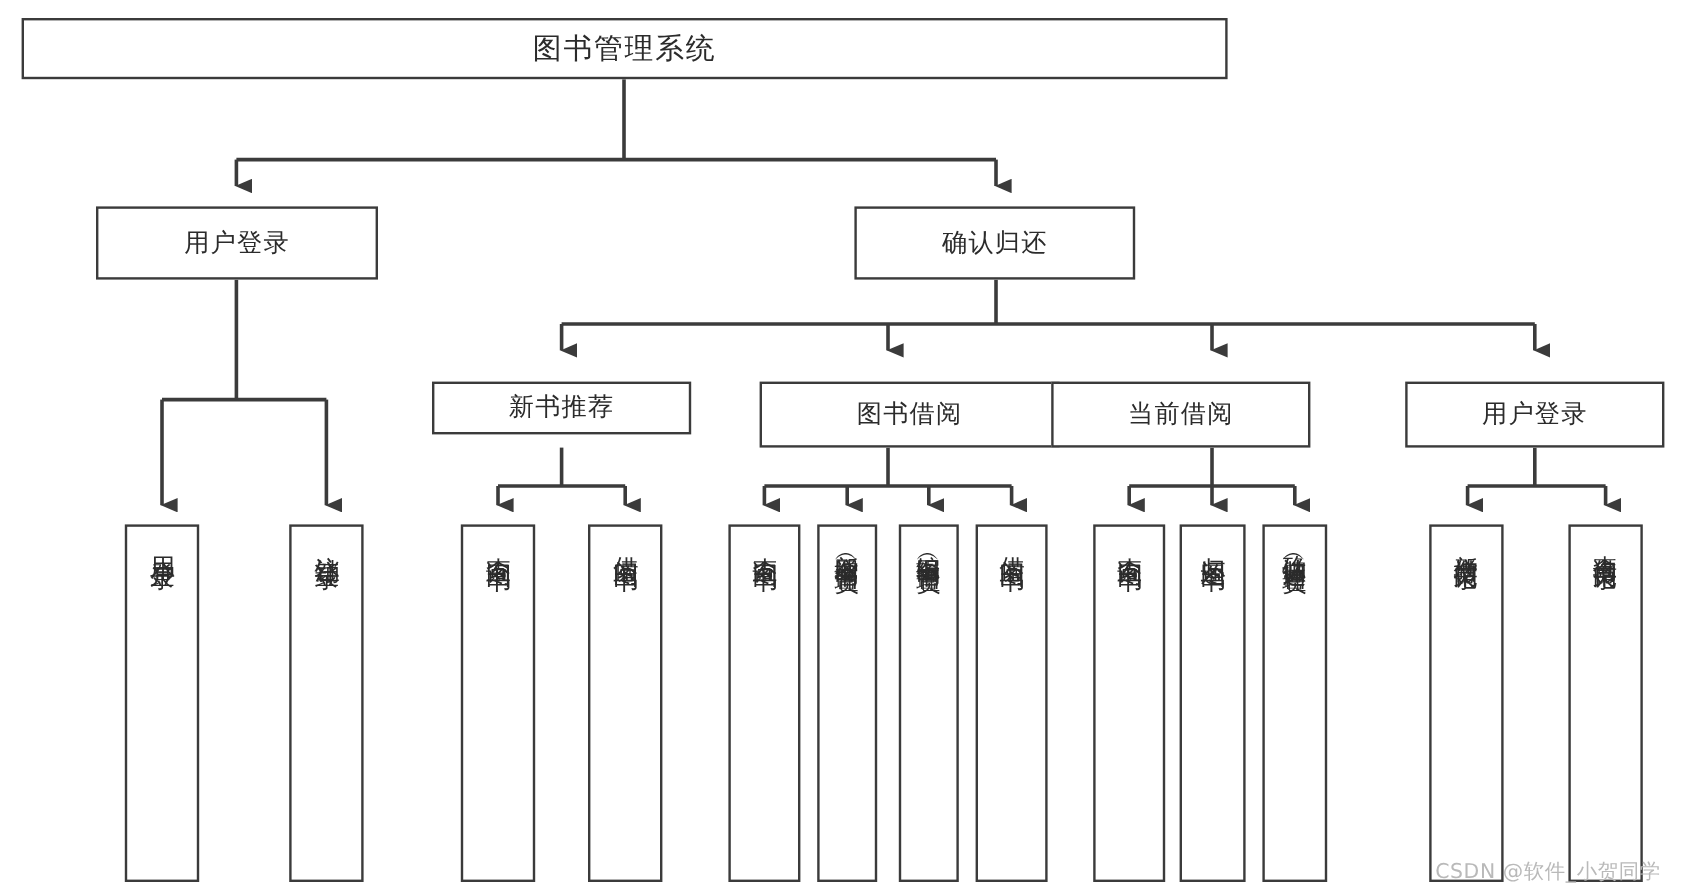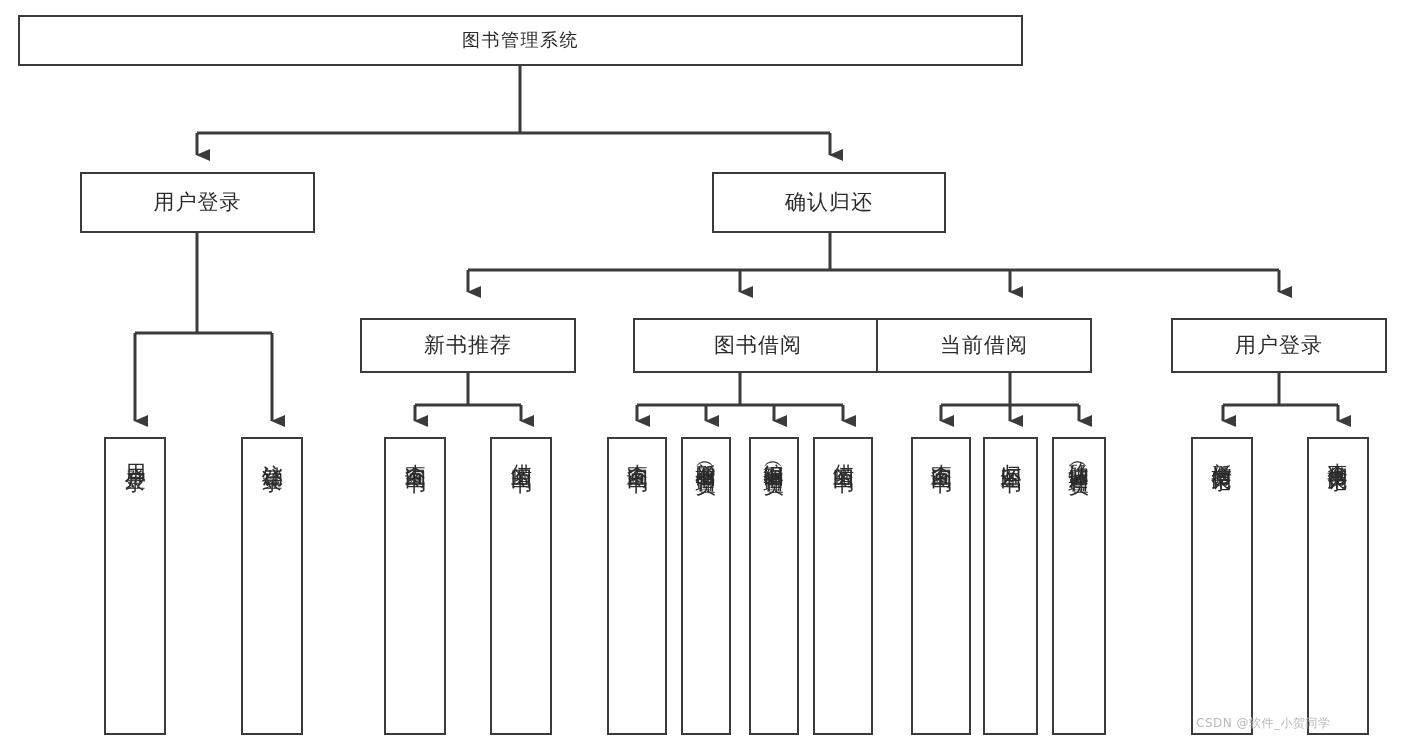--- a/index.html
+++ b/index.html
@@ -40,21 +40,21 @@
     line-height: 1.12;
     text-align: center;
     white-space: nowrap;
   }
   
   .node.horiz .label {
     font-size: 21px;
     letter-spacing: 1px;
   }
   .node.root .label {
-    font-size: 18px;
+    font-size: 24px;
     letter-spacing: 1.5px;
   }
   
   .node.vert {
     align-items: flex-start;
     justify-content: center;
     padding-top: 8px;
   }
   .node.vert .label {
     writing-mode: vertical-rl;
@@ -63,21 +63,21 @@
     letter-spacing: 3px;
     line-height: 1;
   }
   .node.vert.tall .label {
     font-size: 20px;
     letter-spacing: 2px;
   }
   .watermark {
     position: absolute;
     color: #b9b9b9;
-    font-size: 12px;
+    font-size: 17px;
     white-space: nowrap;
     letter-spacing: 0.5px;
   }
 </style>
 </head>
 <body>
 
 <div id="canvas">
 
   <svg class="wires" viewBox="0 0 1405 747" xmlns="http://www.w3.org/2000/svg">
@@ -135,21 +135,21 @@
     <span class="label">图书管理系统</span>
   </div>
 
   <div class="node horiz" style="left:80px; top:172px; width:235px; height:61px;">
     <span class="label">用户登录</span>
   </div>
   <div class="node horiz" style="left:712px; top:172px; width:234px; height:61px;">
     <span class="label">确认归还</span>
   </div>
 
-  <div class="node horiz" style="left:360px; top:318px; width:216px; height:55px;align-items:center;">
+  <div class="node horiz" style="left:360px; top:318px; width:216px; height:44px;align-items:center;">
     <span class="label">新书推荐</span>
   </div>
   <div class="node horiz" style="left:633px; top:318px; width:250px; height:55px;">
     <span class="label">图书借阅</span>
   </div>
   <div class="node horiz" style="left:876px; top:318px; width:216px; height:55px;">
     <span class="label">当前借阅</span>
   </div>
   <div class="node horiz" style="left:1171px; top:318px; width:216px; height:55px;">
     <span class="label">用户登录</span>

